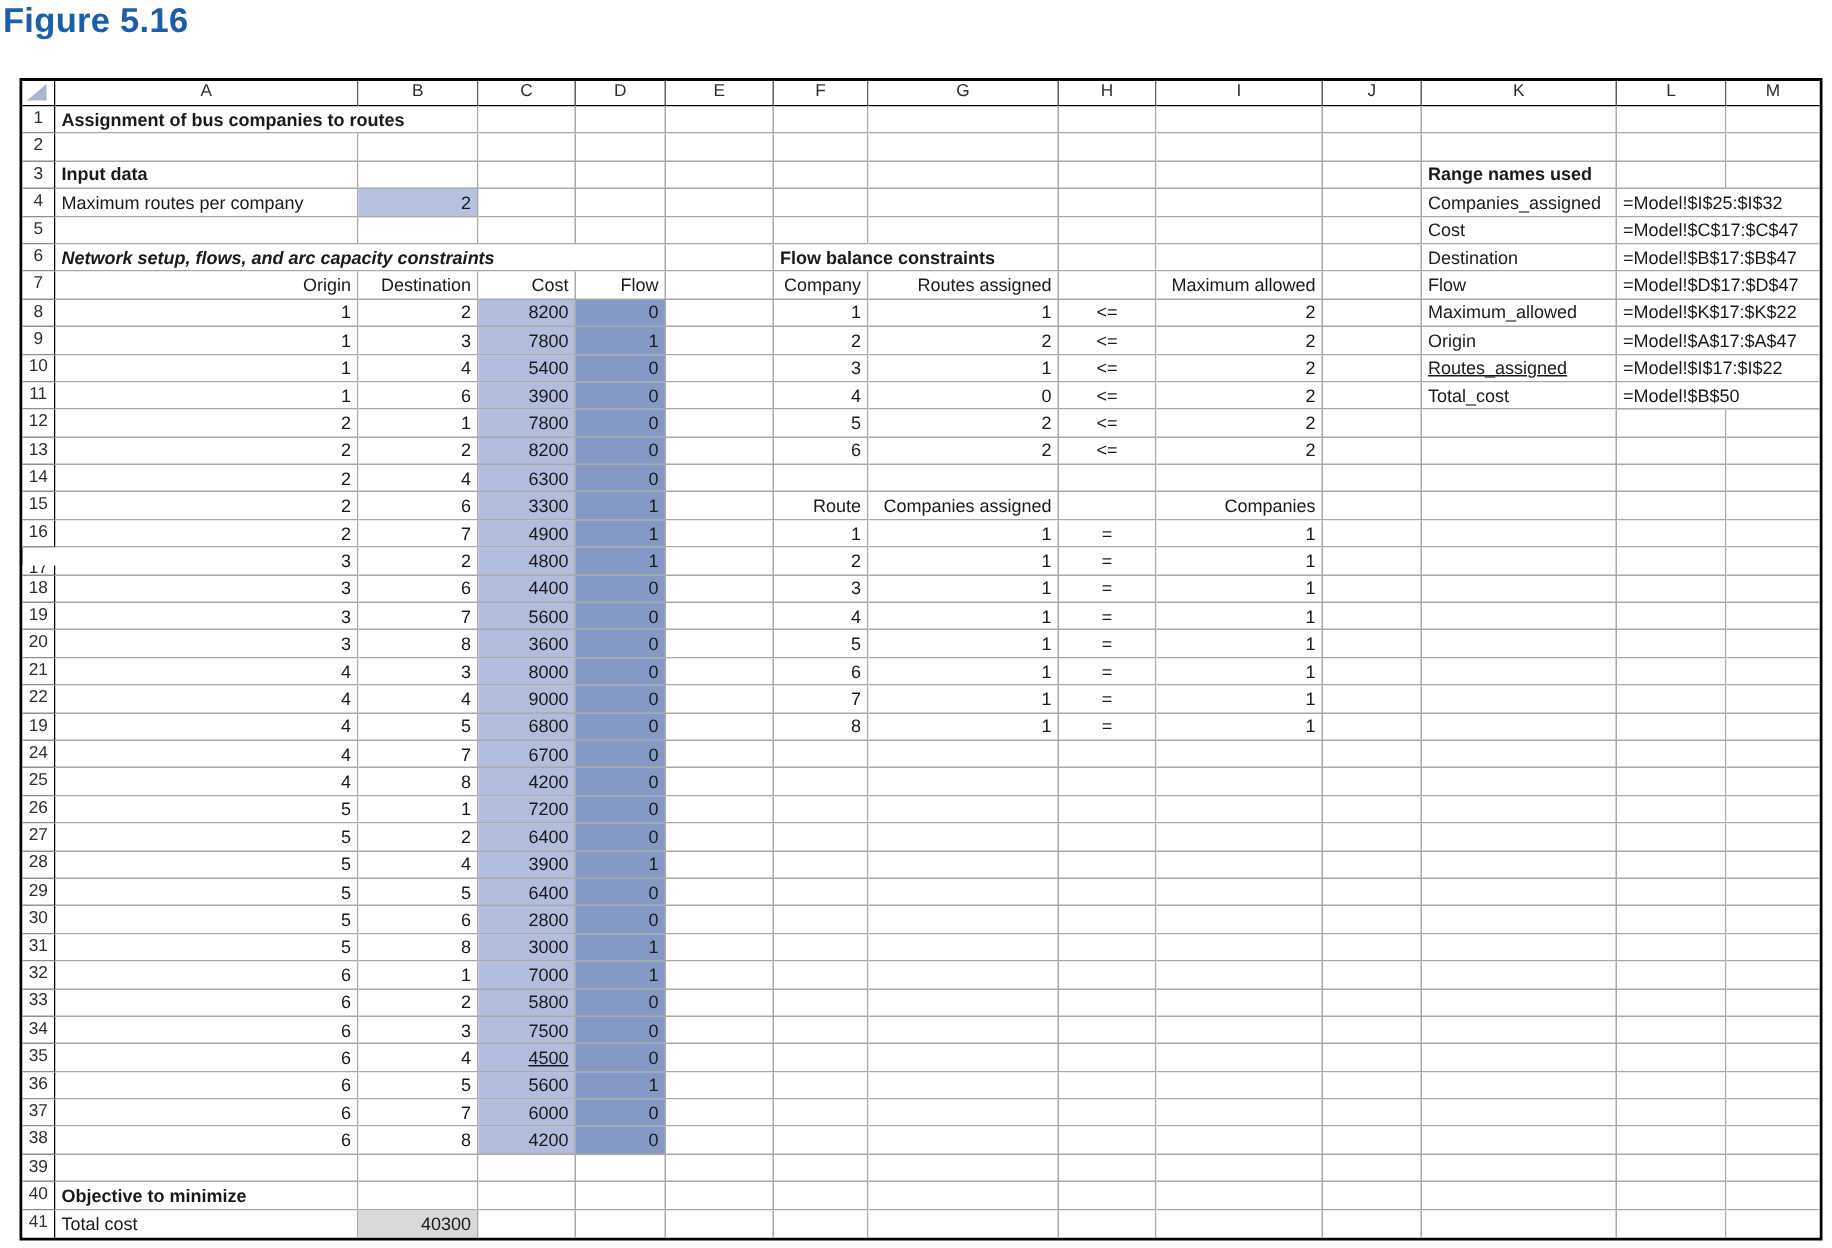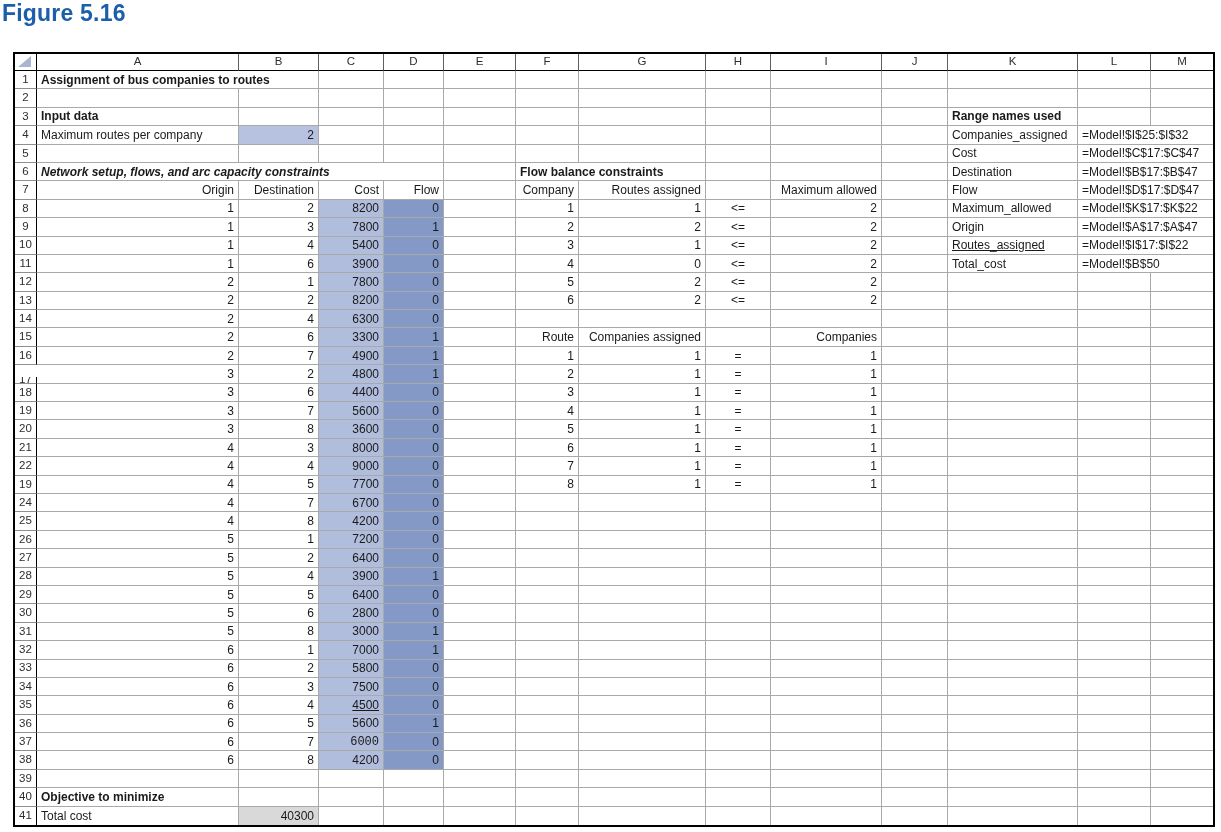--- a/index.html
+++ b/index.html
@@ -351,21 +351,21 @@
     <div class="cell r" style="grid-area: 23 / 8 / auto / span 1;">1</div>
     <div class="cell c" style="grid-area: 23 / 9 / auto / span 1;">=</div>
     <div class="cell r" style="grid-area: 23 / 10 / auto / span 1;">1</div>
     <div class="cell" style="grid-area: 23 / 11 / auto / span 1;"></div>
     <div class="cell" style="grid-area: 23 / 12 / auto / span 1;"></div>
     <div class="cell" style="grid-area: 23 / 13 / auto / span 1;"></div>
     <div class="cell lc" style="grid-area: 23 / 14 / auto / span 1;"></div>
     <div class="cell rowhdr" style="grid-area: 24 / 1 / auto / span 1;">19</div>
     <div class="cell r" style="grid-area: 24 / 2 / auto / span 1;">4</div>
     <div class="cell r" style="grid-area: 24 / 3 / auto / span 1;">5</div>
-    <div class="cell r bg-cost" style="grid-area: 24 / 4 / auto / span 1;">7700</div>
+    <div class="cell r bg-cost" style="grid-area: 24 / 4 / auto / span 1;">6800</div>
     <div class="cell r bg-flow" style="grid-area: 24 / 5 / auto / span 1;">0</div>
     <div class="cell" style="grid-area: 24 / 6 / auto / span 1;"></div>
     <div class="cell r" style="grid-area: 24 / 7 / auto / span 1;">8</div>
     <div class="cell r" style="grid-area: 24 / 8 / auto / span 1;">1</div>
     <div class="cell c" style="grid-area: 24 / 9 / auto / span 1;">=</div>
     <div class="cell r" style="grid-area: 24 / 10 / auto / span 1;">1</div>
     <div class="cell" style="grid-area: 24 / 11 / auto / span 1;"></div>
     <div class="cell" style="grid-area: 24 / 12 / auto / span 1;"></div>
     <div class="cell" style="grid-area: 24 / 13 / auto / span 1;"></div>
     <div class="cell lc" style="grid-area: 24 / 14 / auto / span 1;"></div>
@@ -547,21 +547,21 @@
     <div class="cell" style="grid-area: 37 / 8 / auto / span 1;"></div>
     <div class="cell" style="grid-area: 37 / 9 / auto / span 1;"></div>
     <div class="cell" style="grid-area: 37 / 10 / auto / span 1;"></div>
     <div class="cell" style="grid-area: 37 / 11 / auto / span 1;"></div>
     <div class="cell" style="grid-area: 37 / 12 / auto / span 1;"></div>
     <div class="cell" style="grid-area: 37 / 13 / auto / span 1;"></div>
     <div class="cell lc" style="grid-area: 37 / 14 / auto / span 1;"></div>
     <div class="cell rowhdr" style="grid-area: 38 / 1 / auto / span 1;">37</div>
     <div class="cell r" style="grid-area: 38 / 2 / auto / span 1;">6</div>
     <div class="cell r" style="grid-area: 38 / 3 / auto / span 1;">7</div>
-    <div class="cell r bg-cost" style="grid-area: 38 / 4 / auto / span 1; font-family: Liberation Mono, monospace;">6000</div>
+    <div class="cell r bg-cost" style="grid-area: 38 / 4 / auto / span 1;">6000</div>
     <div class="cell r bg-flow" style="grid-area: 38 / 5 / auto / span 1;">0</div>
     <div class="cell" style="grid-area: 38 / 6 / auto / span 1;"></div>
     <div class="cell" style="grid-area: 38 / 7 / auto / span 1;"></div>
     <div class="cell" style="grid-area: 38 / 8 / auto / span 1;"></div>
     <div class="cell" style="grid-area: 38 / 9 / auto / span 1;"></div>
     <div class="cell" style="grid-area: 38 / 10 / auto / span 1;"></div>
     <div class="cell" style="grid-area: 38 / 11 / auto / span 1;"></div>
     <div class="cell" style="grid-area: 38 / 12 / auto / span 1;"></div>
     <div class="cell" style="grid-area: 38 / 13 / auto / span 1;"></div>
     <div class="cell lc" style="grid-area: 38 / 14 / auto / span 1;"></div>

